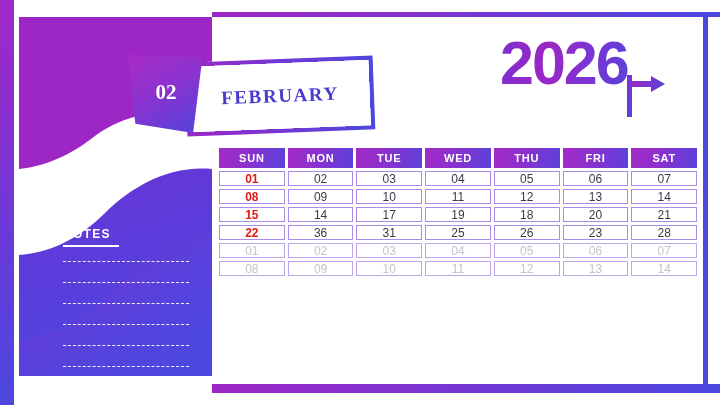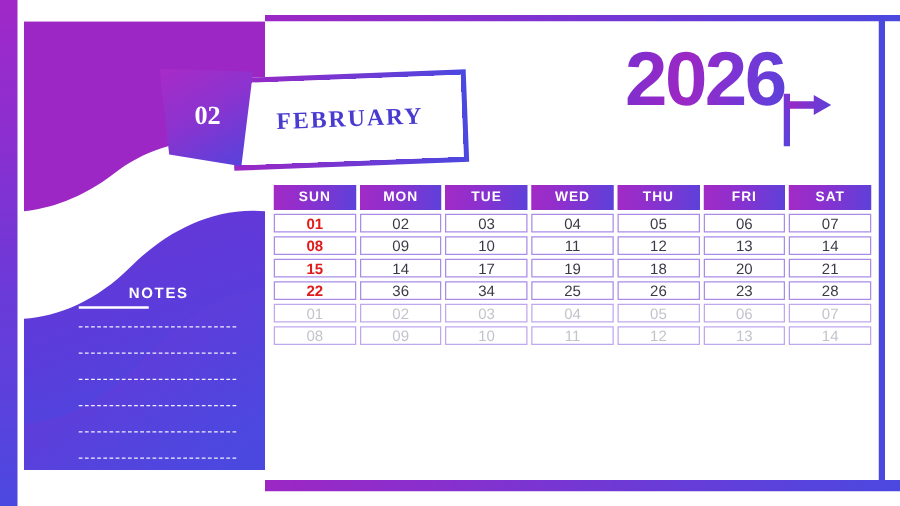--- a/index.html
+++ b/index.html
@@ -13,21 +13,21 @@
   .edge-top{position:absolute;left:212px;top:0;width:508px;height:12px;background:#ffffff;}
   .edge-bottom-strip{position:absolute;left:212px;top:384px;width:508px;height:9px;
     background:linear-gradient(to right,#9c27c4 0%,#8a2fcd 25%,#6b3ad6 60%,#4b48e0 100%);}
   .frame-line-top{position:absolute;left:212px;top:12px;width:508px;height:5px;
     background:linear-gradient(to right,#9c27c4 0%,#8a2fcd 30%,#6b3ad6 65%,#4b48e0 100%);}
   .frame-line-right{position:absolute;left:703px;top:12px;width:5px;height:377px;
     background:linear-gradient(to bottom,#4b48e0,#4b48e0);}
 
   
   .left-panel{position:absolute;left:19px;top:17px;width:193px;height:359px;
-    background:#ffffff;overflow:hidden;text-align:center;}
+    background:#ffffff;overflow:hidden;}
   .left-panel svg{display:block;}
 
   .notes-block{position:absolute;left:44px;top:210px;width:128px;}
   .notes-title{color:#ffffff;font-size:12px;font-weight:bold;letter-spacing:1.3px;
     padding-bottom:4px;font-family:"Liberation Sans",sans-serif;}
   .notes-rule{width:56px;height:2px;background:#ffffff;margin-bottom:14px;}
   .note-line{height:0;border-top:1.5px dashed rgba(255,255,255,.92);margin-bottom:20px;width:126px;}
 
   
   .month-wrap{position:absolute;left:126px;top:55px;width:240px;height:80px;}
@@ -173,21 +173,21 @@
           <div class="cal-cell day-cell">14</div>
           <div class="cal-cell day-cell">17</div>
           <div class="cal-cell day-cell">19</div>
           <div class="cal-cell day-cell">18</div>
           <div class="cal-cell day-cell">20</div>
           <div class="cal-cell day-cell">21</div>
         </div>
         <div class="cal-row">
           <div class="cal-cell day-cell sun">22</div>
           <div class="cal-cell day-cell">36</div>
-          <div class="cal-cell day-cell">34</div>
+          <div class="cal-cell day-cell">31</div>
           <div class="cal-cell day-cell">25</div>
           <div class="cal-cell day-cell">26</div>
           <div class="cal-cell day-cell">23</div>
           <div class="cal-cell day-cell">28</div>
         </div>
         <div class="cal-row">
           <div class="cal-cell day-cell muted">01</div>
           <div class="cal-cell day-cell muted">02</div>
           <div class="cal-cell day-cell muted">03</div>
           <div class="cal-cell day-cell muted">04</div>

